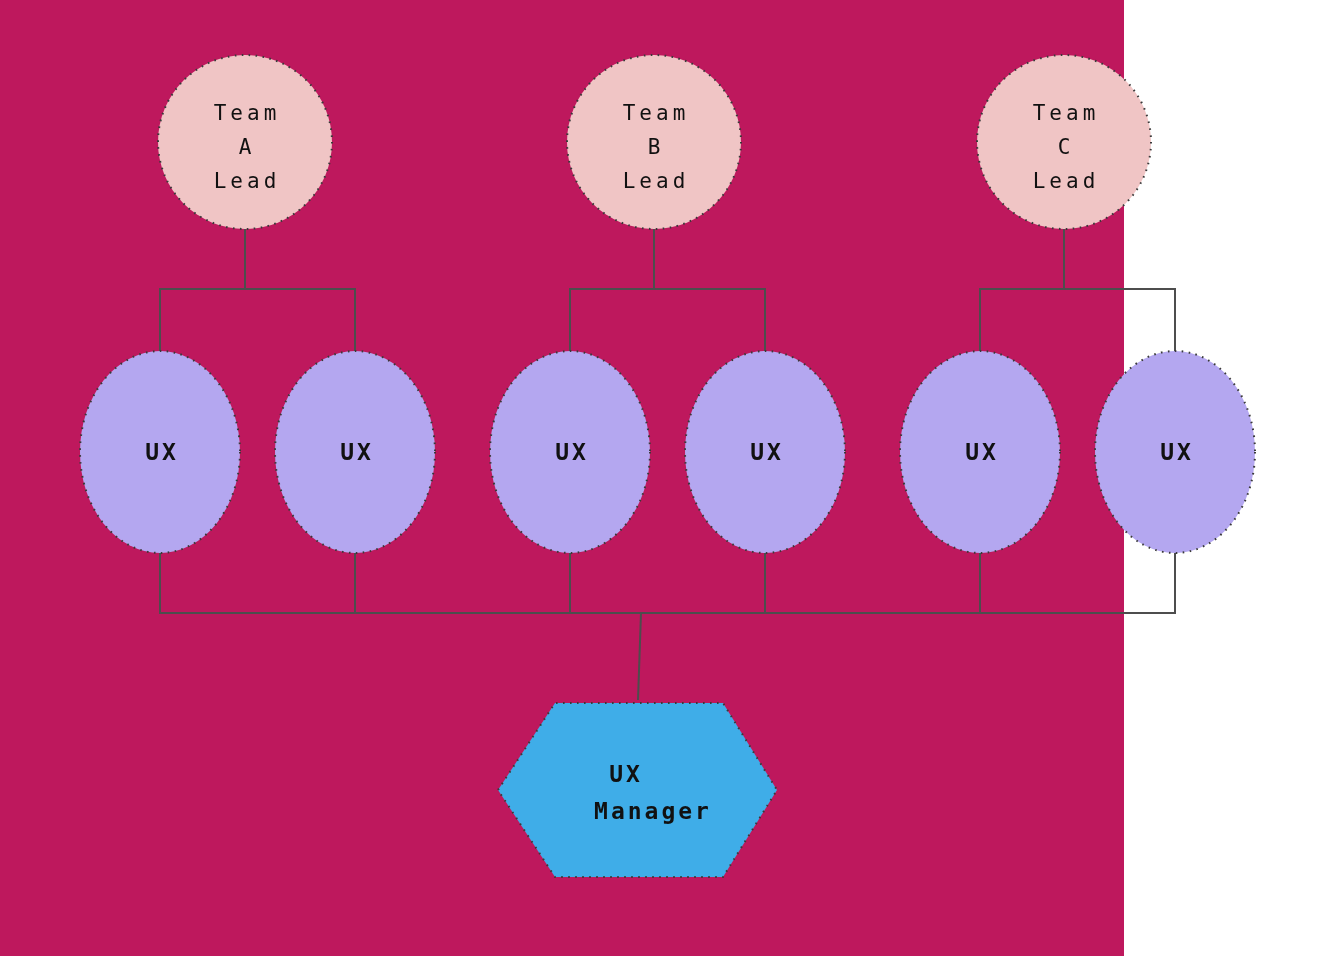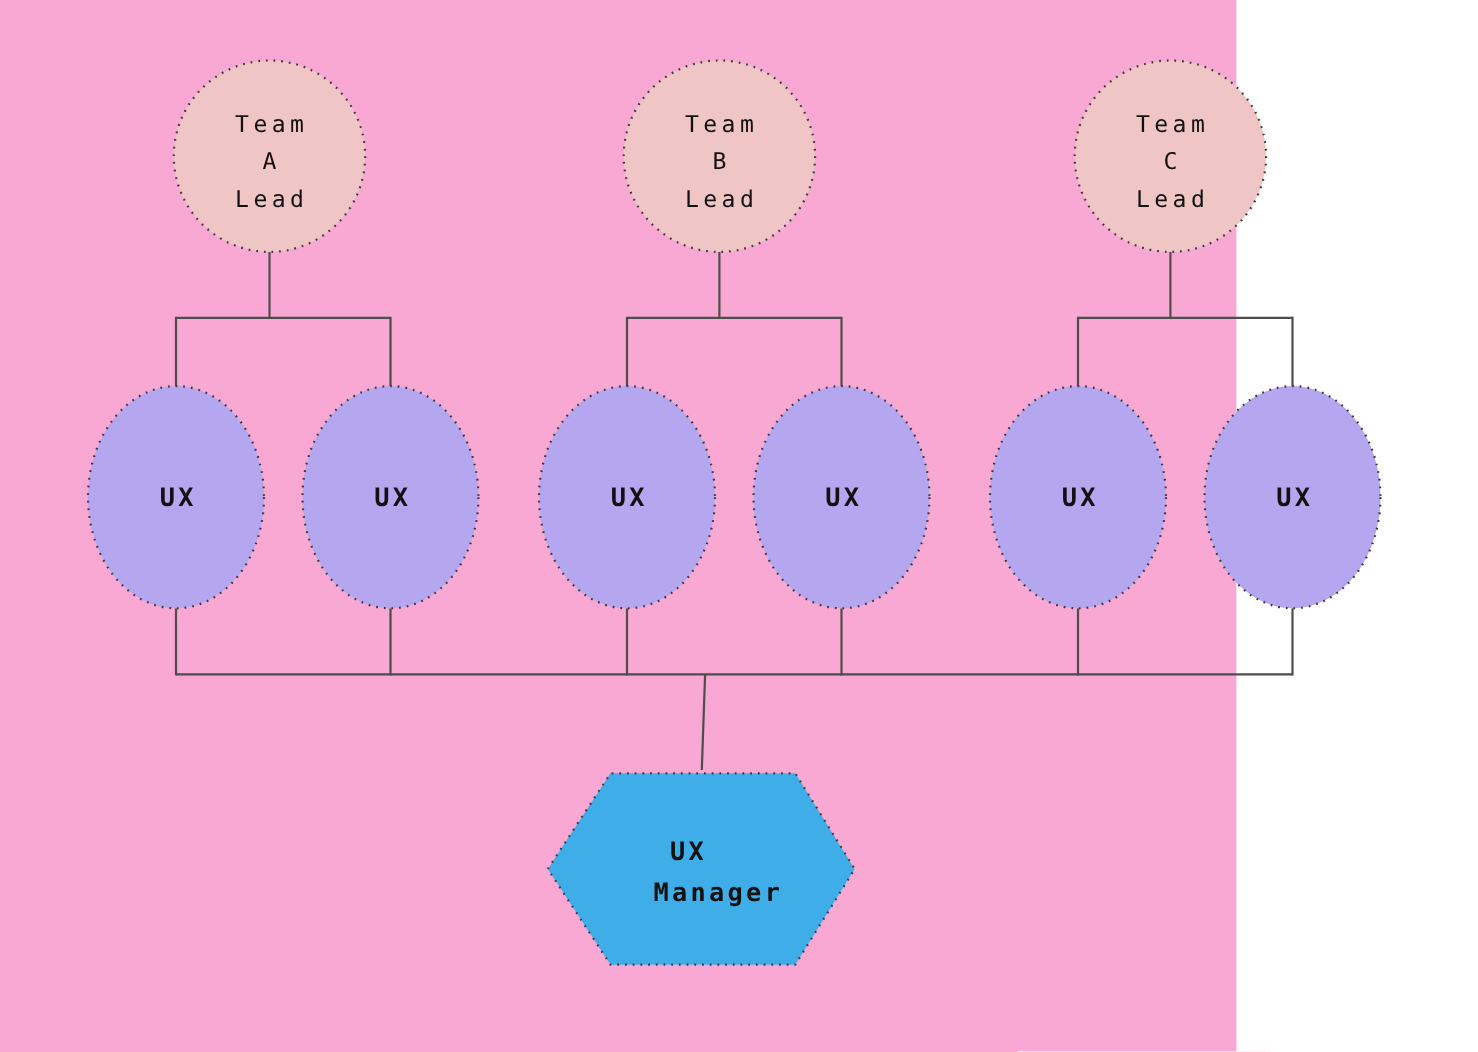--- a/index.html
+++ b/index.html
@@ -8,21 +8,21 @@
     background: #ffffff;
     width: 1344px;
     height: 956px;
     overflow: hidden;
     font-family: "DejaVu Sans Mono", monospace;
   }
   #stage {
     position: relative;
     width: 1124px;
     height: 956px;
-    background: #f9a8d4;
+    background: #be185d;
   }
   svg { display: block; }
 
   
   .conn {
     stroke: var(--connector, #4d4d4d);
     stroke-width: 2;
     fill: none;
   }
 

